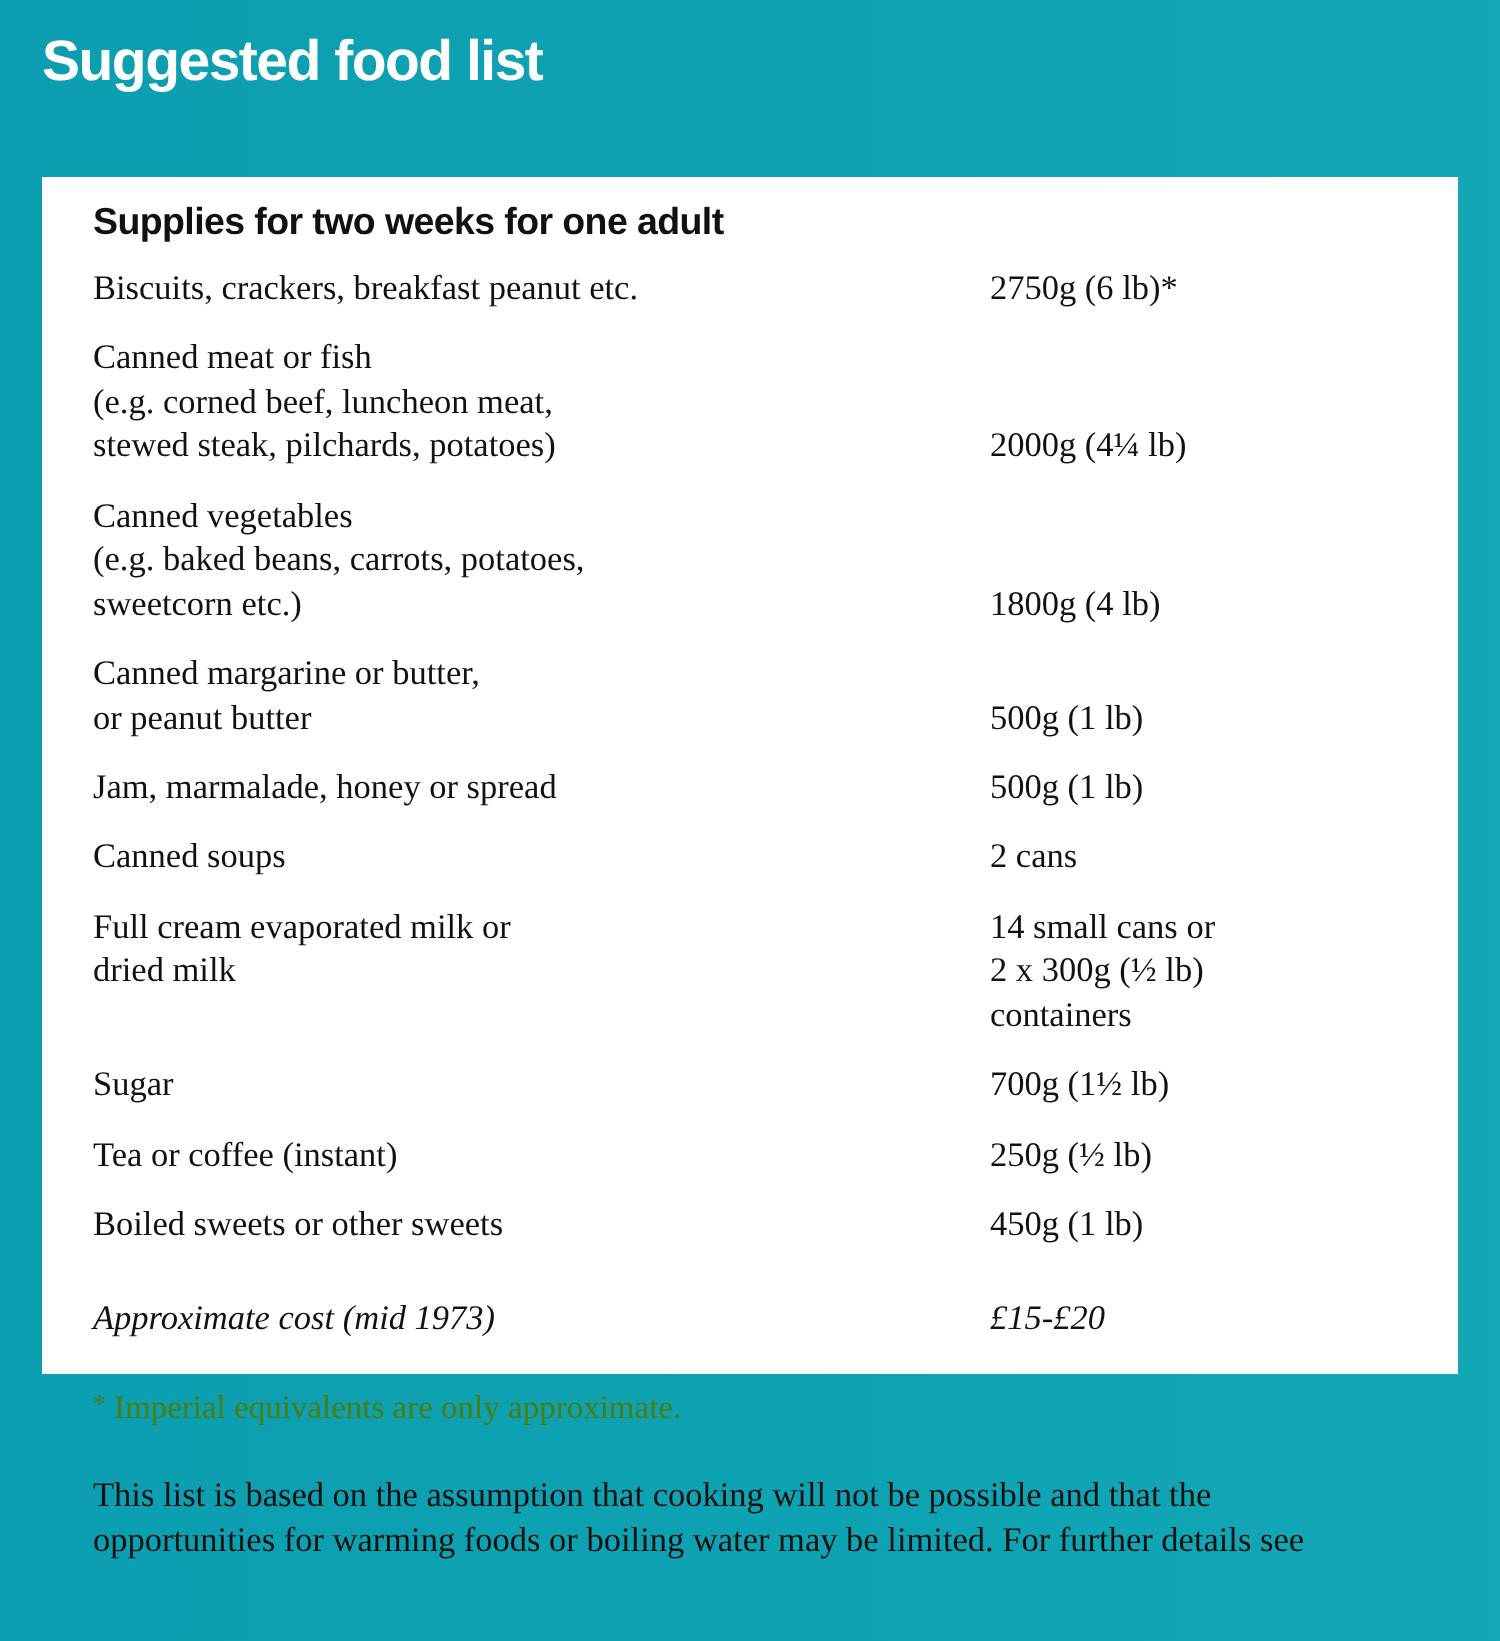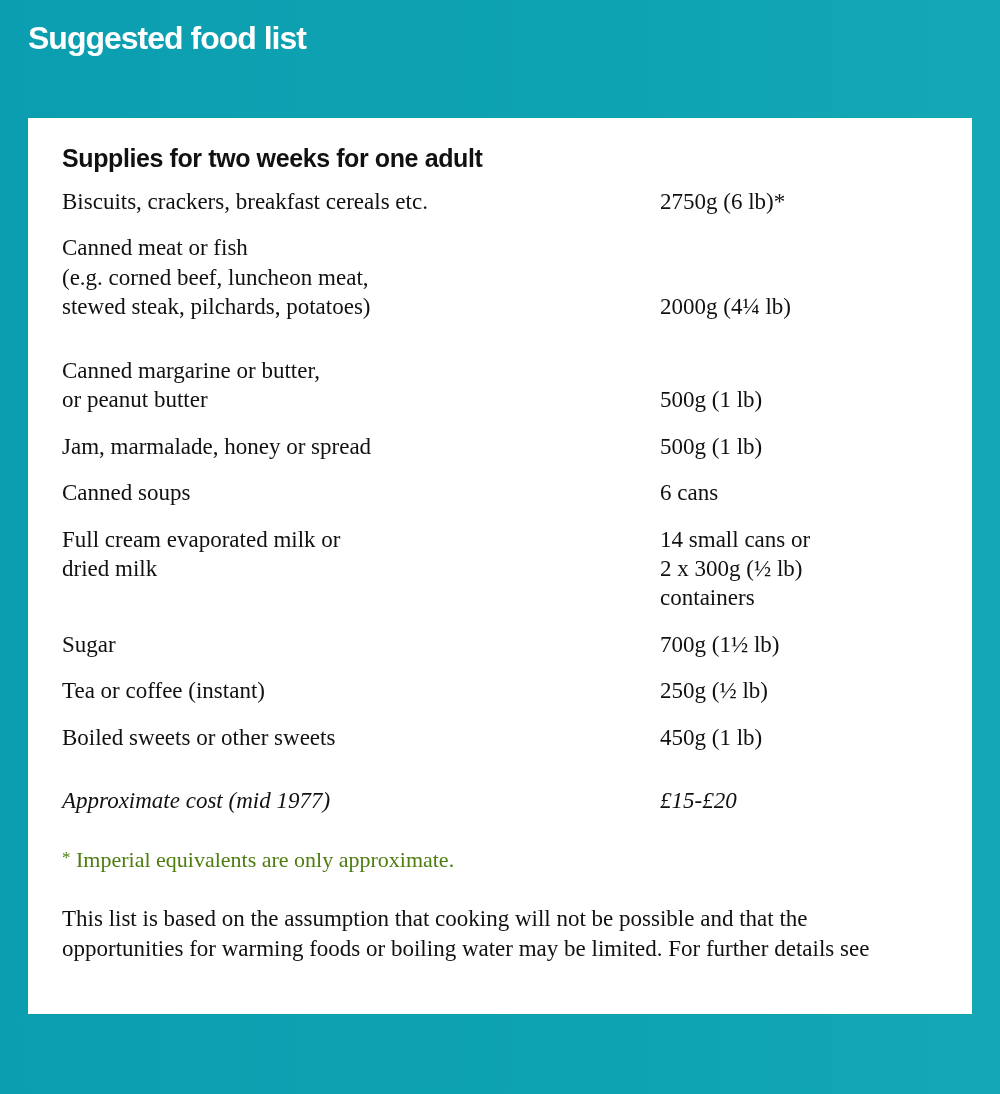--- a/index.html
+++ b/index.html
@@ -19,34 +19,34 @@
     height: 1094px;
     background: linear-gradient(90deg, #0b9eb0 0%, #0ea3b3 60%, #14a8b6 100%);
     box-sizing: border-box;
   }
   .page-title {
     position: absolute;
     top: 20px;
     left: 28px;
     font-family: "Liberation Sans", sans-serif;
     font-weight: bold;
-    font-size: 32px;
+    font-size: 38px;
     letter-spacing: -1px;
     color: #ffffff;
     margin: 0;
   }
   .card {
     position: absolute;
     top: 118px;
     left: 28px;
     width: 944px;
-    height: 896px;
+    height: 798px;
     background: #ffffff;
     box-sizing: border-box;
-    padding: 22px 34px 0 34px;
+    padding: 12px 34px 0 34px;
   }
   .card-title {
     font-family: "Liberation Sans", sans-serif;
     font-weight: bold;
     font-size: 25px;
     letter-spacing: -0.4px;
     color: #111111;
     margin: 4px 0 14px 0;
   }
   table.food-table {
@@ -109,21 +109,21 @@
   <h1 class="page-title">Suggested food list</h1>
 
   <div class="card">
 
     <div class="card-title">Supplies for two weeks for one adult</div>
 
     <table class="food-table">
       <tbody id="food-rows">
           <tr>
             <td class="item-cell">
-              <span class="line">Biscuits, crackers, breakfast cereals etc.</span>
+              <span class="line">Biscuits, crackers, breakfast peanut etc.</span>
             </td>
             <td class="qty-cell">
               <span class="qty-line">2750g (6 lb)*</span>
             </td>
           </tr>
           <tr class="row-spacer">
             <td></td>
             <td></td>
           </tr>
           <tr>
@@ -135,20 +135,32 @@
             <td class="qty-cell">
               <span class="qty-line" style="visibility: hidden;">x</span>
               <span class="qty-line" style="visibility: hidden;">x</span>
               <span class="qty-line">2000g (4¼ lb)</span>
             </td>
           </tr>
           <tr class="row-spacer">
             <td></td>
             <td></td>
           </tr>
+          <tr>
+            <td class="item-cell">
+              <span class="line">Canned vegetables</span>
+              <span class="line">(e.g. baked beans, carrots, potatoes,</span>
+              <span class="line">sweetcorn etc.)</span>
+            </td>
+            <td class="qty-cell">
+              <span class="qty-line" style="visibility: hidden;">x</span>
+              <span class="qty-line" style="visibility: hidden;">x</span>
+              <span class="qty-line">1800g (4 lb)</span>
+            </td>
+          </tr>
           <tr class="row-spacer">
             <td></td>
             <td></td>
           </tr>
           <tr>
             <td class="item-cell">
               <span class="line">Canned margarine or butter,</span>
               <span class="line">or peanut butter</span>
             </td>
             <td class="qty-cell">
@@ -170,21 +182,21 @@
           </tr>
           <tr class="row-spacer">
             <td></td>
             <td></td>
           </tr>
           <tr>
             <td class="item-cell">
               <span class="line">Canned soups</span>
             </td>
             <td class="qty-cell">
-              <span class="qty-line">6 cans</span>
+              <span class="qty-line">2 cans</span>
             </td>
           </tr>
           <tr class="row-spacer">
             <td></td>
             <td></td>
           </tr>
           <tr>
             <td class="item-cell">
               <span class="line">Full cream evaporated milk or</span>
               <span class="line">dried milk</span>
@@ -234,21 +246,21 @@
           <tr class="row-spacer">
             <td></td>
             <td></td>
           </tr>
           <tr class="row-spacer">
             <td></td>
             <td></td>
           </tr>
           <tr>
             <td class="item-cell">
-              <span class="line italic">Approximate cost (mid 1977)</span>
+              <span class="line italic">Approximate cost (mid 1973)</span>
             </td>
             <td class="qty-cell">
               <span class="qty-line italic">£15-£20</span>
             </td>
           </tr>
         </tbody>
     </table>
 
     <div class="footnote">
       <span class="star">*</span>

